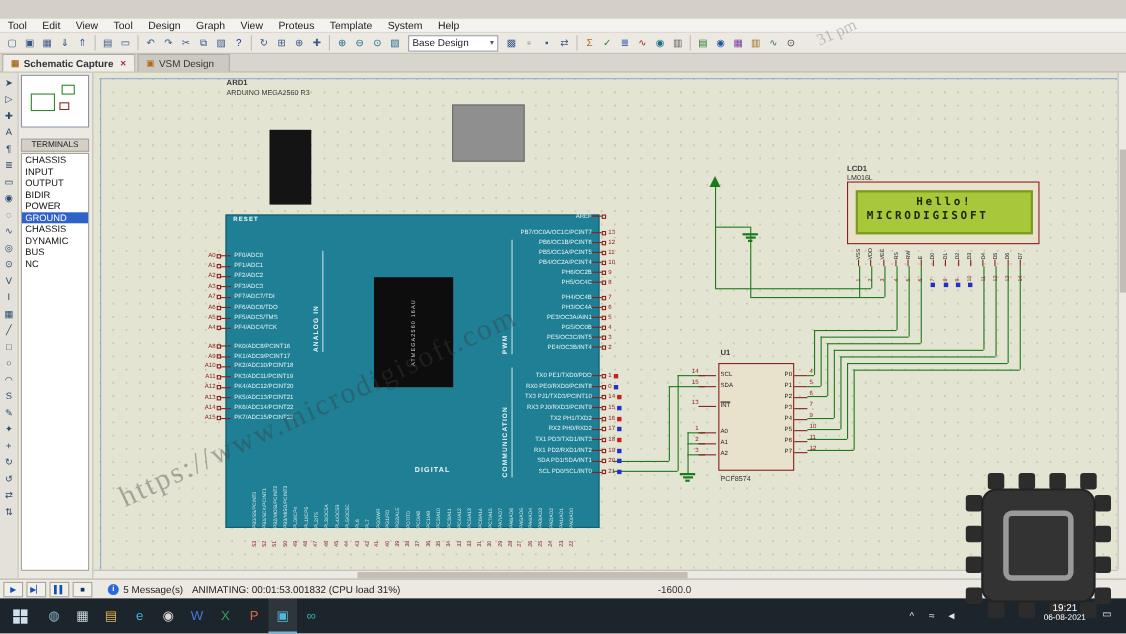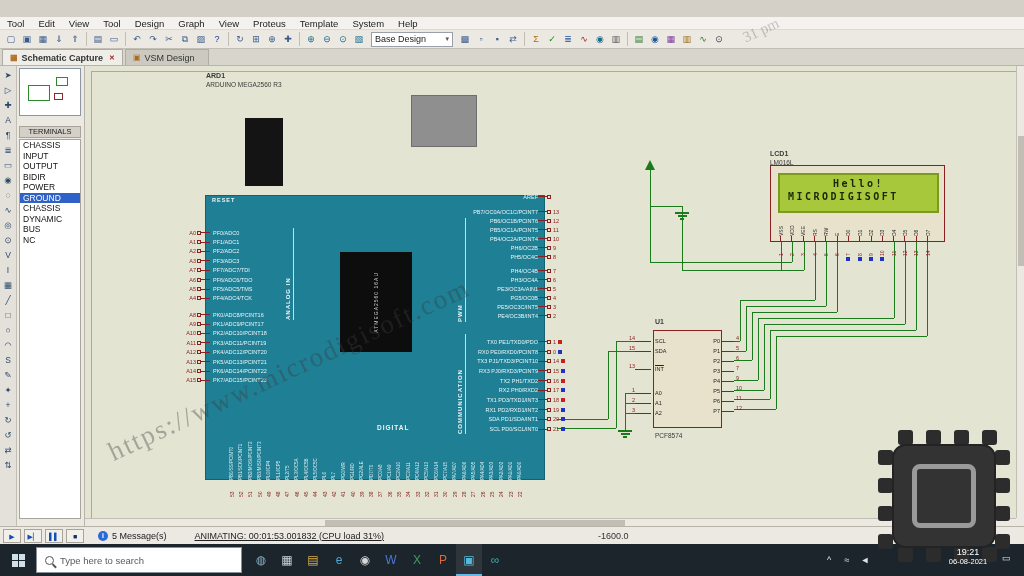--- a/index.html
+++ b/index.html
@@ -85,21 +85,21 @@
   .prr[data-state="blue"] .sdot { display:block; background:#2030c8; }
   .prr[data-state="red"]  .sdot { display:block; background:#c82020; }
   .comm .prr { height:9.7px; }
 
   .bpins { position:absolute; left:142px; top:368px; display:flex; z-index:6; }
   .bpin { width:9.3px; display:flex; flex-direction:column; align-items:center; }
   .bname { height:46px; overflow:hidden; writing-mode:vertical-rl; transform:rotate(180deg); font-size:4.5px; color:rgba(238,246,248,0.9); white-space:nowrap; }
   .bnum { height:14px; margin-top:3px; writing-mode:vertical-rl; transform:rotate(180deg); font-size:5px; color:#8b2020; }
 
   
-  .lcdbox { position:absolute; left:685px; top:99px; width:175px; height:77px; background:#e8e2cc; border:1.5px solid #8b2020; z-index:4;padding-left:28px; }
+  .lcdbox { position:absolute; left:685px; top:99px; width:175px; height:57px; background:#e8e2cc; border:1.5px solid #8b2020; z-index:4;padding-left:28px; }
   .lcdscreen { position:absolute; left:7px; top:7px; width:161px; height:40px; background:#a8c83c; border:2px solid #7a9a20; font-family:"DejaVu Sans Mono",monospace; font-weight:bold; font-size:10px; color:#1a2808; overflow:hidden; }
   .lcd-l1 { text-align:center; letter-spacing:2.5px; margin-top:3px; }
   .lcd-l2 { padding-left:8px; letter-spacing:2.5px; margin-top:2px; }
   .lcdpins { position:absolute; left:690px; top:150px; display:flex; z-index:6; }
   .lcdpin { width:11.3px; display:flex; flex-direction:column; align-items:center; }
   .lname { height:20px; writing-mode:vertical-rl; transform:rotate(180deg); font-size:5px; color:#222; }
   .lstub { width:1px; height:6px; background:#8b2020; }
   .lnum { height:12px; margin-top:2px; writing-mode:vertical-rl; transform:rotate(180deg); font-size:5px; color:#8b2020; }
   .lcdpin[data-state="blue"] .sdot { display:block; background:#2030c8; margin:1px 0 0 0; }
 
@@ -127,21 +127,21 @@
   .sbv-th { position:absolute; left:1px; top:70px; width:6px; height:130px; background:#c2beb6; }
   .sbh { position:absolute; left:85px; top:518px; width:931px; height:8px; background:#ece9e3; border-top:1px solid #c2beb4; }
   .sbh-th { position:absolute; left:240px; top:1px; width:300px; height:6px; background:#c2beb6; }
   .sbc { position:absolute; left:1016px; top:518px; width:8px; height:8px; background:#ece9e3; }
 
   
   .statusbar { position:absolute; left:0; top:526px; width:1024px; height:18px; background:#ece9e3; border-top:1px solid #b8b4aa; display:flex; align-items:center; font-size:9px; color:#222; }
   .simbtn { width:18px; height:14px; border:1px solid #a8a49a; background:#f2f0ea; margin-left:3px; text-align:center; line-height:13px; font-size:7px; color:#1450b4; }
   .simbtn.stop { color:#10306e; }
   .info-ic { width:10px; height:10px; border-radius:50%; background:#2a6ad8; color:#fff; font-size:7px; font-weight:bold; text-align:center; line-height:10px; margin:0 4px 0 14px; }
-  .anim-text { margin-left:28px;text-decoration:underline; }
+  .anim-text { margin-left:8px; }
   .coord { position:absolute; left:598px; font-size:9px; color:#333; }
 
   
   .taskbar { position:absolute; left:0; top:544px; width:1024px; height:32px; background:#1d252c; display:flex; align-items:center; }
   .startbtn { width:36px; height:32px; display:flex; align-items:center; justify-content:center; }
   .winlogo { display:grid; grid-template-columns:6px 6px; grid-template-rows:6px 6px; gap:1px; }
   .winlogo span { background:#cfe0ea; }
   .searchbox { width:206px; height:26px; background:#fff; display:flex; align-items:center; margin-right:6px; border:1px solid #8a9097; }
   .mag { width:9px; height:9px; border:1.5px solid #555; border-radius:50%; margin:0 6px 0 8px; position:relative; flex:none; }
   .mag::after { content:""; position:absolute; width:5px; height:1.5px; background:#555; transform:rotate(45deg); left:6px; top:8px; }
@@ -971,24 +971,20 @@
 
   <div class="taskbar">
     <div class="startbtn">
       <span class="winlogo">
           <span></span>
           <span></span>
           <span></span>
           <span></span>
         </span>
     </div>
-    <div class="searchbox">
-      <span class="mag"></span>
-      <span class="search-ph">Type here to search</span>
-    </div>
     <div style="display:flex;">
         <span class="tbicon" style="color: rgb(138, 180, 200);">◍</span>
         <span class="tbicon" style="color: rgb(201, 212, 218);">▦</span>
         <span class="tbicon" style="color: rgb(220, 175, 74);">▤</span>
         <span class="tbicon" style="color: rgb(74, 168, 216);">e</span>
         <span class="tbicon" style="color: rgb(216, 216, 216);">◉</span>
         <span class="tbicon" style="color: rgb(74, 120, 216);">W</span>
         <span class="tbicon" style="color: rgb(58, 158, 95);">X</span>
         <span class="tbicon" style="color: rgb(216, 105, 58);">P</span>
         <span class="tbicon active" style="color: rgb(84, 184, 216);">▣</span>

